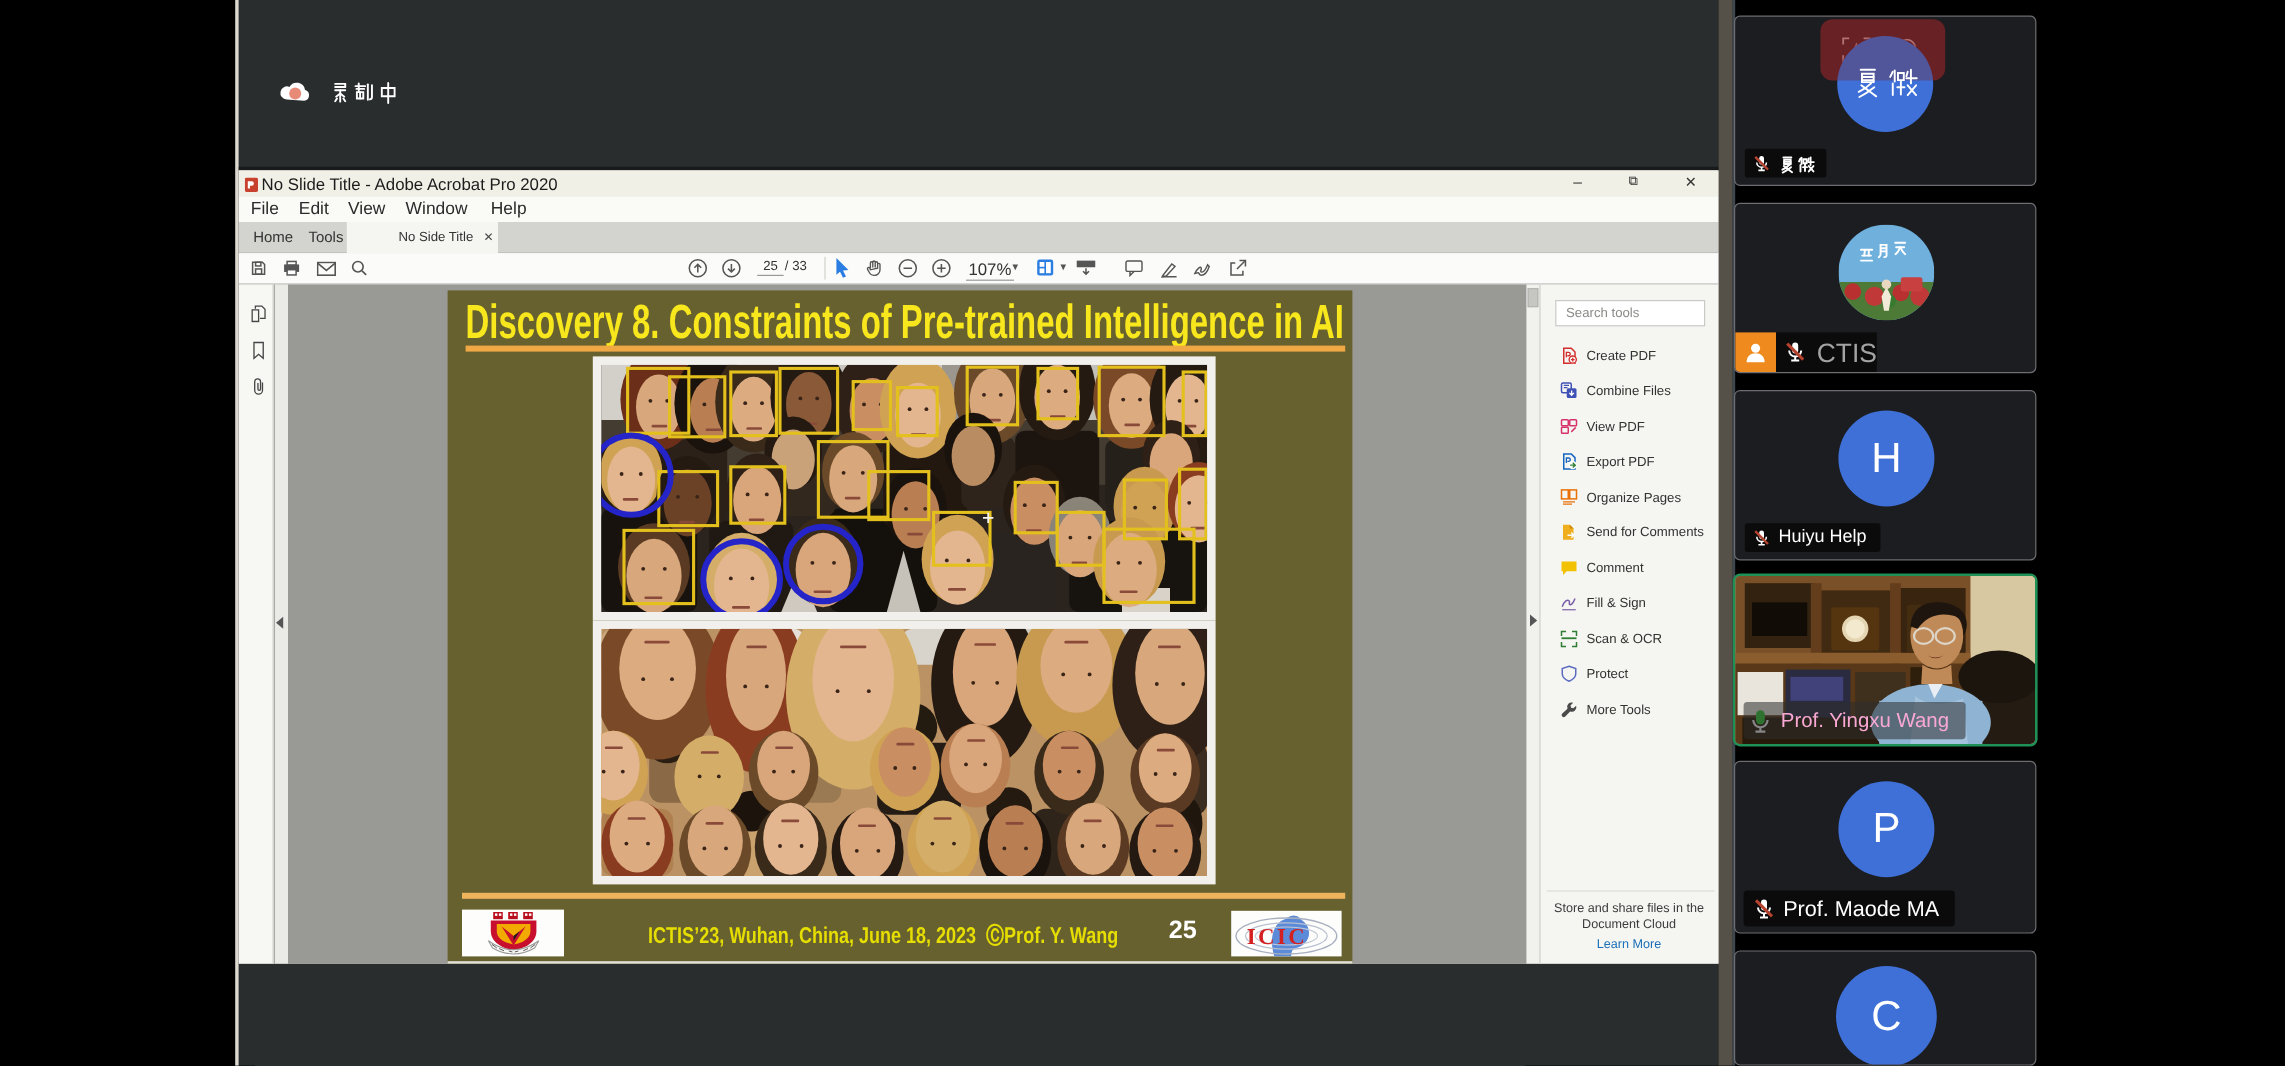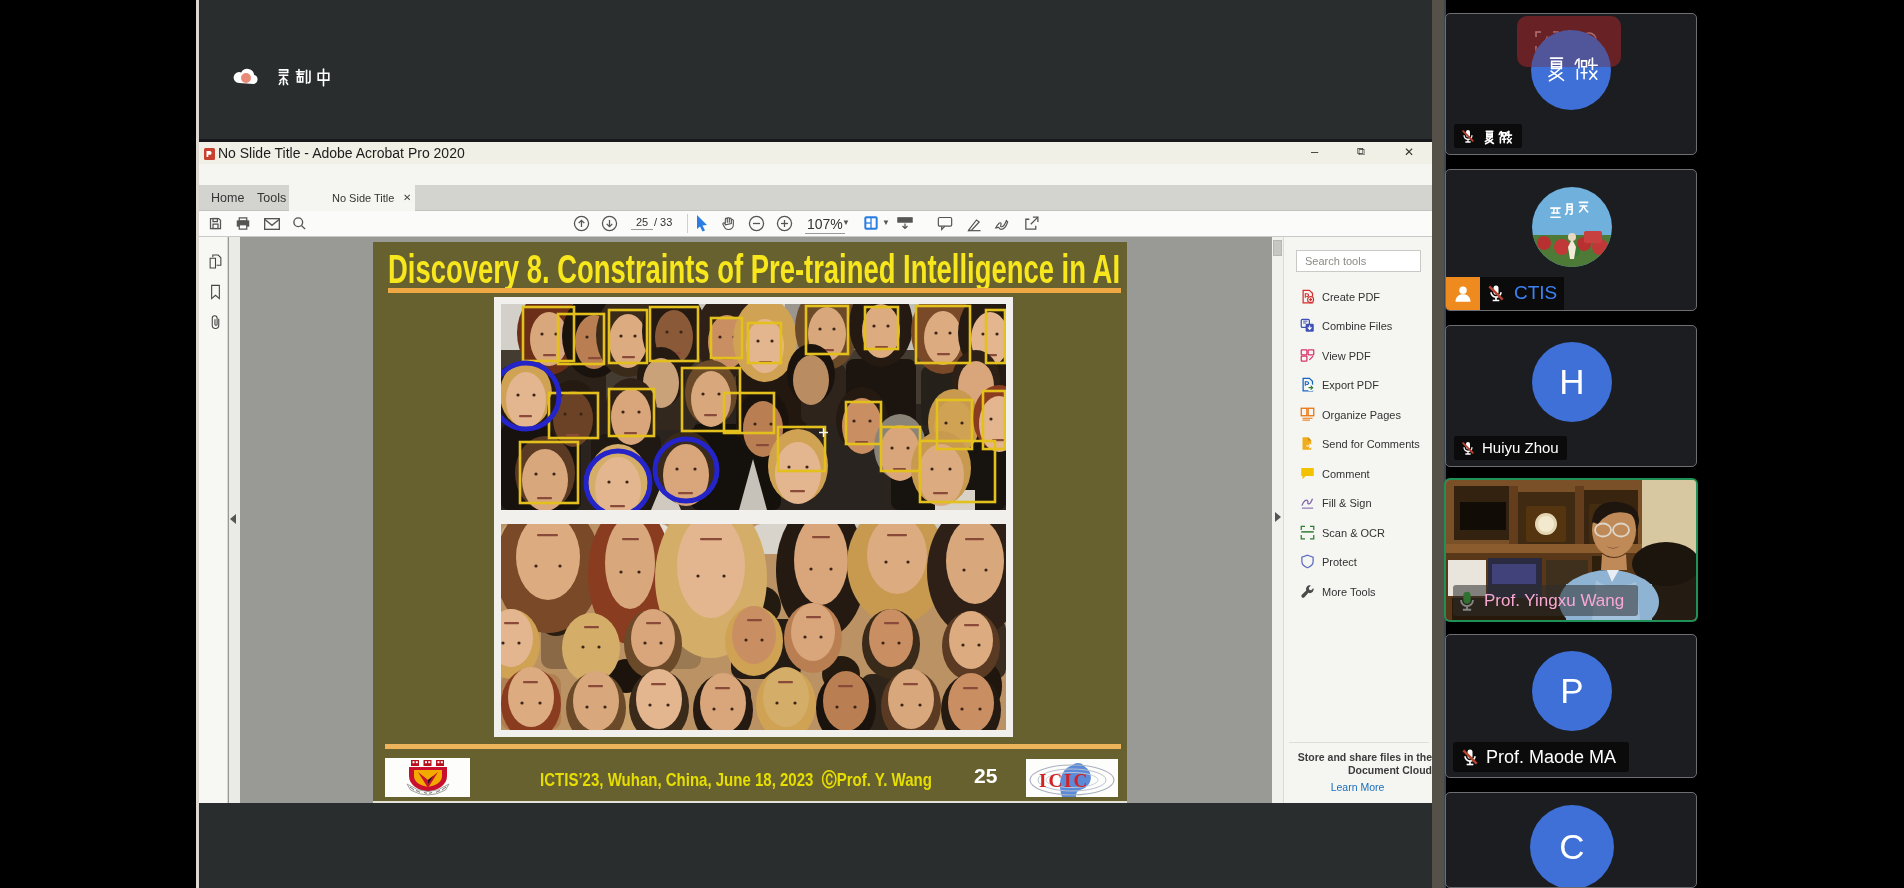--- a/index.html
+++ b/index.html
@@ -56,20 +56,27 @@
 <div class="abs" style="left:199px;top:142px;width:1233px;height:661px;background:#f5f5f2">
 <div class="abs" style="left:0;top:0;width:1233px;height:22px;background:#f1f0e6">
  <svg style="position:absolute;left:5px;top:6px" width="11" height="12" viewBox="0 0 11 12">
           <rect width="11" height="12" rx="1.5" fill="#c8402e"></rect>
           <path d="M2.5 9 V3 h3.2 a1.9 1.9 0 0 1 0 3.8 h-1.4 V9z" fill="#fff"></path>
         </svg>
  <span style="position:absolute;left:19px;top:3px;font-size:14px;color:#1c1c1c">No Slide Title - Adobe Acrobat Pro 2020</span>
  <span style="position:absolute;left:1112px;top:2px;font-size:13px;color:#333">–</span>
  <span style="position:absolute;left:1158px;top:3px;font-size:11px;color:#333">⧉</span>
  <span style="position:absolute;left:1205px;top:3px;font-size:12px;color:#333">✕</span>
+</div>
+<div class="abs" style="left:0;top:22px;width:1233px;height:21px;background:#fafaf7">
+ <span style="position:absolute;left:10px;top:2px;font-size:14.5px;color:#2a2a2a">File</span>
+ <span style="position:absolute;left:50px;top:2px;font-size:14.5px;color:#2a2a2a">Edit</span>
+ <span style="position:absolute;left:91px;top:2px;font-size:14.5px;color:#2a2a2a">View</span>
+ <span style="position:absolute;left:139px;top:2px;font-size:14.5px;color:#2a2a2a">Window</span>
+ <span style="position:absolute;left:210px;top:2px;font-size:14.5px;color:#2a2a2a">Help</span>
 </div>
 <div class="abs" style="left:0;top:43px;width:1233px;height:26px;background:#d3d3cf;border-bottom:1px solid #c2c2bf">
  <span style="position:absolute;left:12px;top:6px;font-size:12.5px;color:#333">Home</span>
  <span style="position:absolute;left:58px;top:6px;font-size:12.5px;color:#333">Tools</span>
  <div class="abs" style="left:90px;top:0;width:126px;height:26px;background:#f5f5f2"></div>
  <span style="position:absolute;left:133px;top:7px;font-size:11px;color:#333">No Side Title</span>
  <span style="position:absolute;left:204px;top:7px;font-size:10px;color:#444">✕</span>
 </div>
 <div class="abs" style="left:0;top:69px;width:1233px;height:26px;background:#fbfbf9;border-bottom:1px solid #c9c9c5">
 <svg style="position:absolute;left:9px;top:5px" width="15" height="15" viewBox="0 0 24 24" fill="none" stroke="#555" stroke-width="2">
@@ -216,21 +223,21 @@
             <path d="M8 2 H2 v6 M16 2 h6 v6 M2 16 v6 h6 M22 16 v6 h-6"></path>
             <line x1="2" y1="11" x2="22" y2="11" stroke-width="2.4"></line>
           </svg><span style="position:absolute;left:22px;top:2px;font-size:11px;color:#323232">Scan &amp; OCR</span></div>
 <div class="abs" style="left:1101px;top:317px;width:130px;height:18px"><svg width="15" height="15" viewBox="0 0 24 24" fill="none" stroke="#5c6bc0" stroke-width="2">
             <path d="M12 2 L21 5 v7 c0 5-4 8-9 10 c-5-2-9-5-9-10 V5z"></path>
           </svg><span style="position:absolute;left:22px;top:2px;font-size:11px;color:#323232">Protect</span></div>
 <div class="abs" style="left:1101px;top:347px;width:130px;height:18px"><svg width="15" height="15" viewBox="0 0 24 24" fill="#4a4a4a">
             <path d="M21.5 6.5 a6 6 0 0 1-8 7.6 L7 21 a2.6 2.6 0 0 1-4-4 l7-6.5 a6 6 0 0 1 7.5-8 l-3.5 3.6 l0.8 3 l3 0.8z"></path>
           </svg><span style="position:absolute;left:22px;top:2px;font-size:11px;color:#323232">More Tools</span></div>
 <div class="abs" style="left:1090px;top:505px;width:140px;border-top:1px solid #ddddd9"></div>
-<div class="abs" style="left:1084px;top:514px;width:149px;text-align:right;font-size:10.5px;font-weight:bold;color:#3c3c3c;line-height:13px">Store and share files in the<br>Document Cloud</div>
+<div class="abs" style="left:1084px;top:514px;width:149px;text-align:center;font-size:10.5px;font-weight:normal;color:#3c3c3c;line-height:13px">Store and share files in the<br>Document Cloud</div>
 <div class="abs" style="left:1084px;top:544px;width:149px;text-align:center;font-size:10.5px;color:#1a6fb8">Learn More</div>
 
 <div class="abs" style="left:174px;top:4.5px;width:754px;height:561.5px;background:#676130;overflow:hidden">
 <div class="abs" style="left:15px;top:5px;font-size:40px;font-weight:bold;color:#f8e71c;white-space:nowrap;transform:scaleX(0.6856);transform-origin:0 0">Discovery 8. Constraints of Pre-trained Intelligence in AI</div>
 <div class="abs" style="left:15px;top:46.5px;width:733px;height:4.5px;background:#efa844"></div>
 <div class="abs" style="left:121px;top:55px;width:519px;height:220px;background:#f2f0ec">
 <div class="abs" style="left:7px;top:7px;width:505px;height:206px;overflow:hidden"><svg width="505" height="206" viewBox="0 0 505 206">
                 <rect width="505" height="206" fill="#57524a"></rect>
                 <rect width="505" height="62" fill="#9b978f"></rect>
                 <rect x="0" y="0" width="26" height="80" fill="#d3d0ca"></rect>
@@ -797,35 +804,35 @@
         </svg>
       </div>
 <div class="abs" style="left:34px;bottom:0px;width:84px;height:33px;background:rgba(8,8,8,0.8)">
         <svg style="position:absolute;left:6px;top:6px" width="20" height="20" viewBox="0 0 24 24">
 <rect x="9" y="3" width="6" height="11" rx="3" fill="#fff"></rect>
 <path d="M6 11 a6 6 0 0 0 12 0" fill="none" stroke="#fff" stroke-width="2"></path>
 <line x1="12" y1="17" x2="12" y2="21" stroke="#fff" stroke-width="2"></line>
 <line x1="8" y1="21" x2="16" y2="21" stroke="#fff" stroke-width="2"></line>
 <line x1="4" y1="4" x2="20" y2="20" stroke="#b5432f" stroke-width="3"></line>
 </svg>
-        <span style="position:absolute;left:34px;top:5px;color:#3b82f6;font-size:19px">CTIS</span>
+        <span style="position:absolute;left:34px;top:5px;color:#a3a3a3;font-size:22px">CTIS</span>
       </div>
 </div>
 <div class="abs" style="left:1445px;top:325px;width:252px;height:142px;background:#1b1d20;border:1.5px solid #6e6e72;border-radius:5px;overflow:hidden">
 <div class="abs" style="left:86px;top:16px;width:80px;height:80px;border-radius:50%;background:#3e70d8"></div>
 <div class="abs" style="left:86px;top:16px;width:80px;height:80px;color:#fff;font-size:35px;text-align:center;line-height:80px">H</div>
 <div class="abs" style="left:8px;bottom:6px;width:113px;height:24px;background:rgba(8,8,8,0.8);border-radius:2px">
         <svg style="position:absolute;left:6px;top:4px" width="16" height="16" viewBox="0 0 24 24">
 <rect x="9" y="3" width="6" height="11" rx="3" fill="#fff"></rect>
 <path d="M6 11 a6 6 0 0 0 12 0" fill="none" stroke="#fff" stroke-width="2"></path>
 <line x1="12" y1="17" x2="12" y2="21" stroke="#fff" stroke-width="2"></line>
 <line x1="8" y1="21" x2="16" y2="21" stroke="#fff" stroke-width="2"></line>
 <line x1="4" y1="4" x2="20" y2="20" stroke="#b5432f" stroke-width="3"></line>
 </svg>
-        <span style="position:absolute;left:28px;top:3px;color:#fff;font-size:15px;white-space:nowrap">Huiyu Zhou</span>
+        <span style="position:absolute;left:28px;top:3px;color:#fff;font-size:15px;white-space:nowrap">Huiyu Help</span>
       </div>
 </div>
 <div class="abs" style="left:1444px;top:478px;width:254px;height:144px;background:#1f9157;border-radius:6px"></div>
 <div class="abs" style="left:1446px;top:480px;width:250px;height:140px;border-radius:4px;overflow:hidden">
 <svg width="250" height="140" viewBox="0 0 250 140">
         <rect width="250" height="140" fill="#c9a26b"></rect>
         <rect x="196" y="0" width="54" height="140" fill="#d8c8a2"></rect>
         <rect x="0" y="0" width="196" height="140" fill="#7a5028"></rect>
         <rect x="8" y="6" width="58" height="54" fill="#33220f"></rect>
         <rect x="14" y="22" width="46" height="28" fill="#120c06"></rect>

